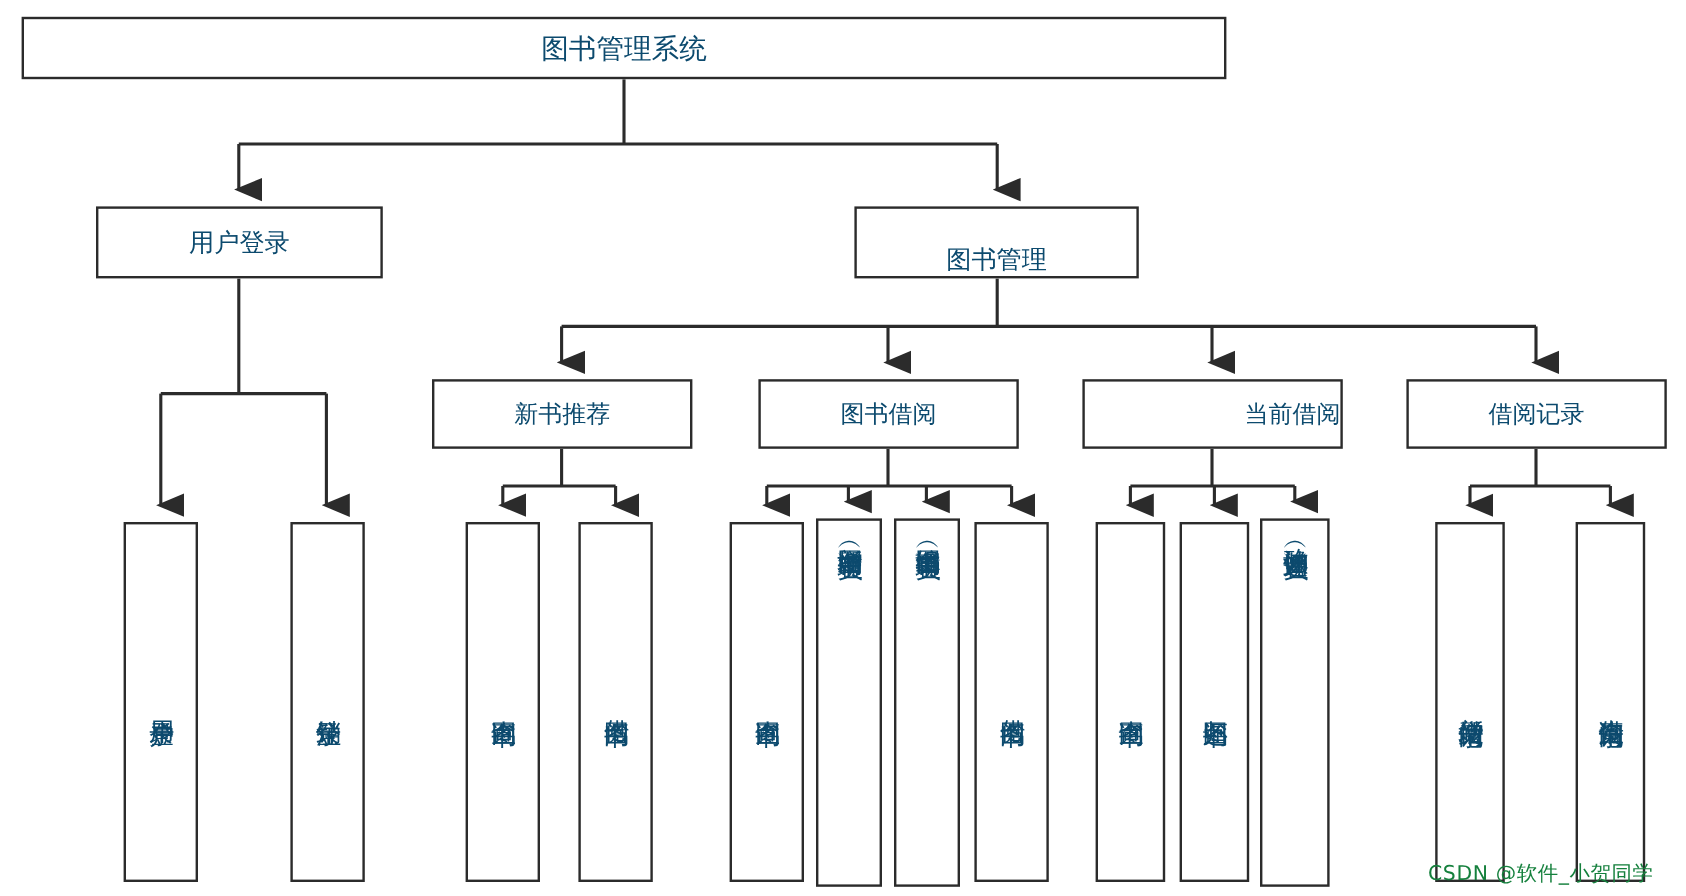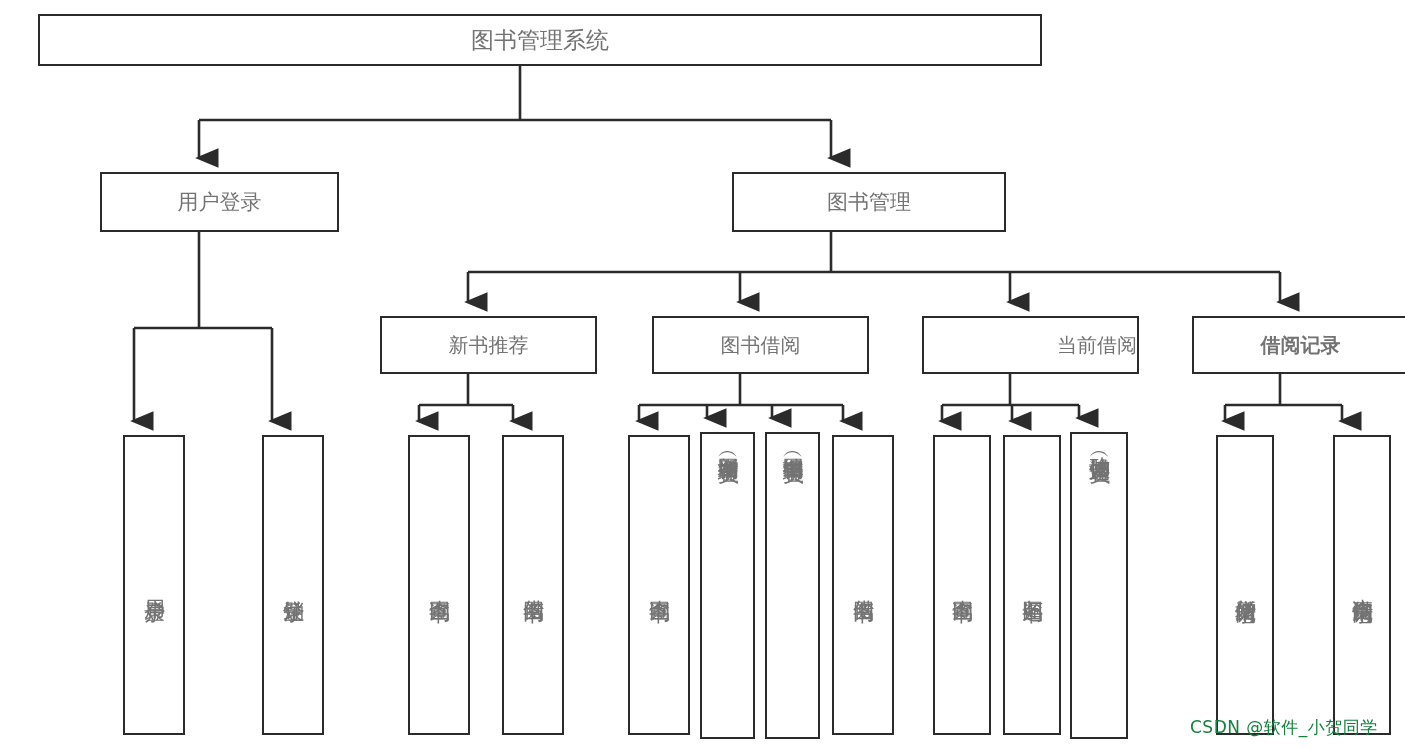--- a/index.html
+++ b/index.html
@@ -22,23 +22,22 @@
     pointer-events:none;
   }
   .node{
     position:absolute;
     box-sizing:border-box;
     background:#ffffff;
     border:2px solid #2b2b2b;
     display:flex;
     align-items:center;
     justify-content:center;
-    color:#737373;
+    color:#0c4a6e;
     z-index:2;
-    margin-left:20px;
   }
   .node.root{ font-size:23px; }
   .node.tier2{ font-size:21px; }
   .node.tier3{ font-size:20px; }
   .node.leaf{
     writing-mode:vertical-rl;
     text-orientation:upright;
     font-size:21px;
     line-height:1.22;
     letter-spacing:1px;
@@ -117,34 +116,34 @@
     </g>
   </svg>
 
   <div class="node root" style="left: 18px; top: 14px; width: 1004px; height: 52px;">
     <span class="label">图书管理系统</span>
   </div>
 
   <div class="node tier2" style="left: 80px; top: 172px; width: 239px; height: 60px;">
     <span class="label">用户登录</span>
   </div>
-  <div class="node tier2" style="left: 712px; top: 172px; width: 274px; height: 60px;">
+  <div class="node tier2" style="left: 712px; top: 172px; width: 237px; height: 60px; align-items: flex-end;">
     <span class="label">图书管理</span>
   </div>
 
   <div class="node tier3" style="left: 360px; top: 316px; width: 217px; height: 58px;">
     <span class="label">新书推荐</span>
   </div>
   <div class="node tier3" style="left: 632px; top: 316px; width: 217px; height: 58px;">
     <span class="label">图书借阅</span>
   </div>
   <div class="node tier3" style="left: 902px; top: 316px; width: 217px; height: 58px; justify-content: flex-end;">
     <span class="label">当前借阅</span>
   </div>
-  <div class="node tier3" style="left: 1172px; top: 316px; width: 217px; height: 58px; font-weight: bold;">
+  <div class="node tier3" style="left: 1172px; top: 316px; width: 217px; height: 58px;">
     <span class="label">借阅记录</span>
   </div>
 
   <div class="node leaf" style="left: 103px; top: 435px; width: 62px; height: 300px;">
     <span class="label">用户登录</span>
   </div>
   <div class="node leaf" style="left: 242px; top: 435px; width: 62px; height: 300px;">
     <span class="label">注销登录</span>
   </div>
   <div class="node leaf" style="left: 388px; top: 435px; width: 62px; height: 300px;">

